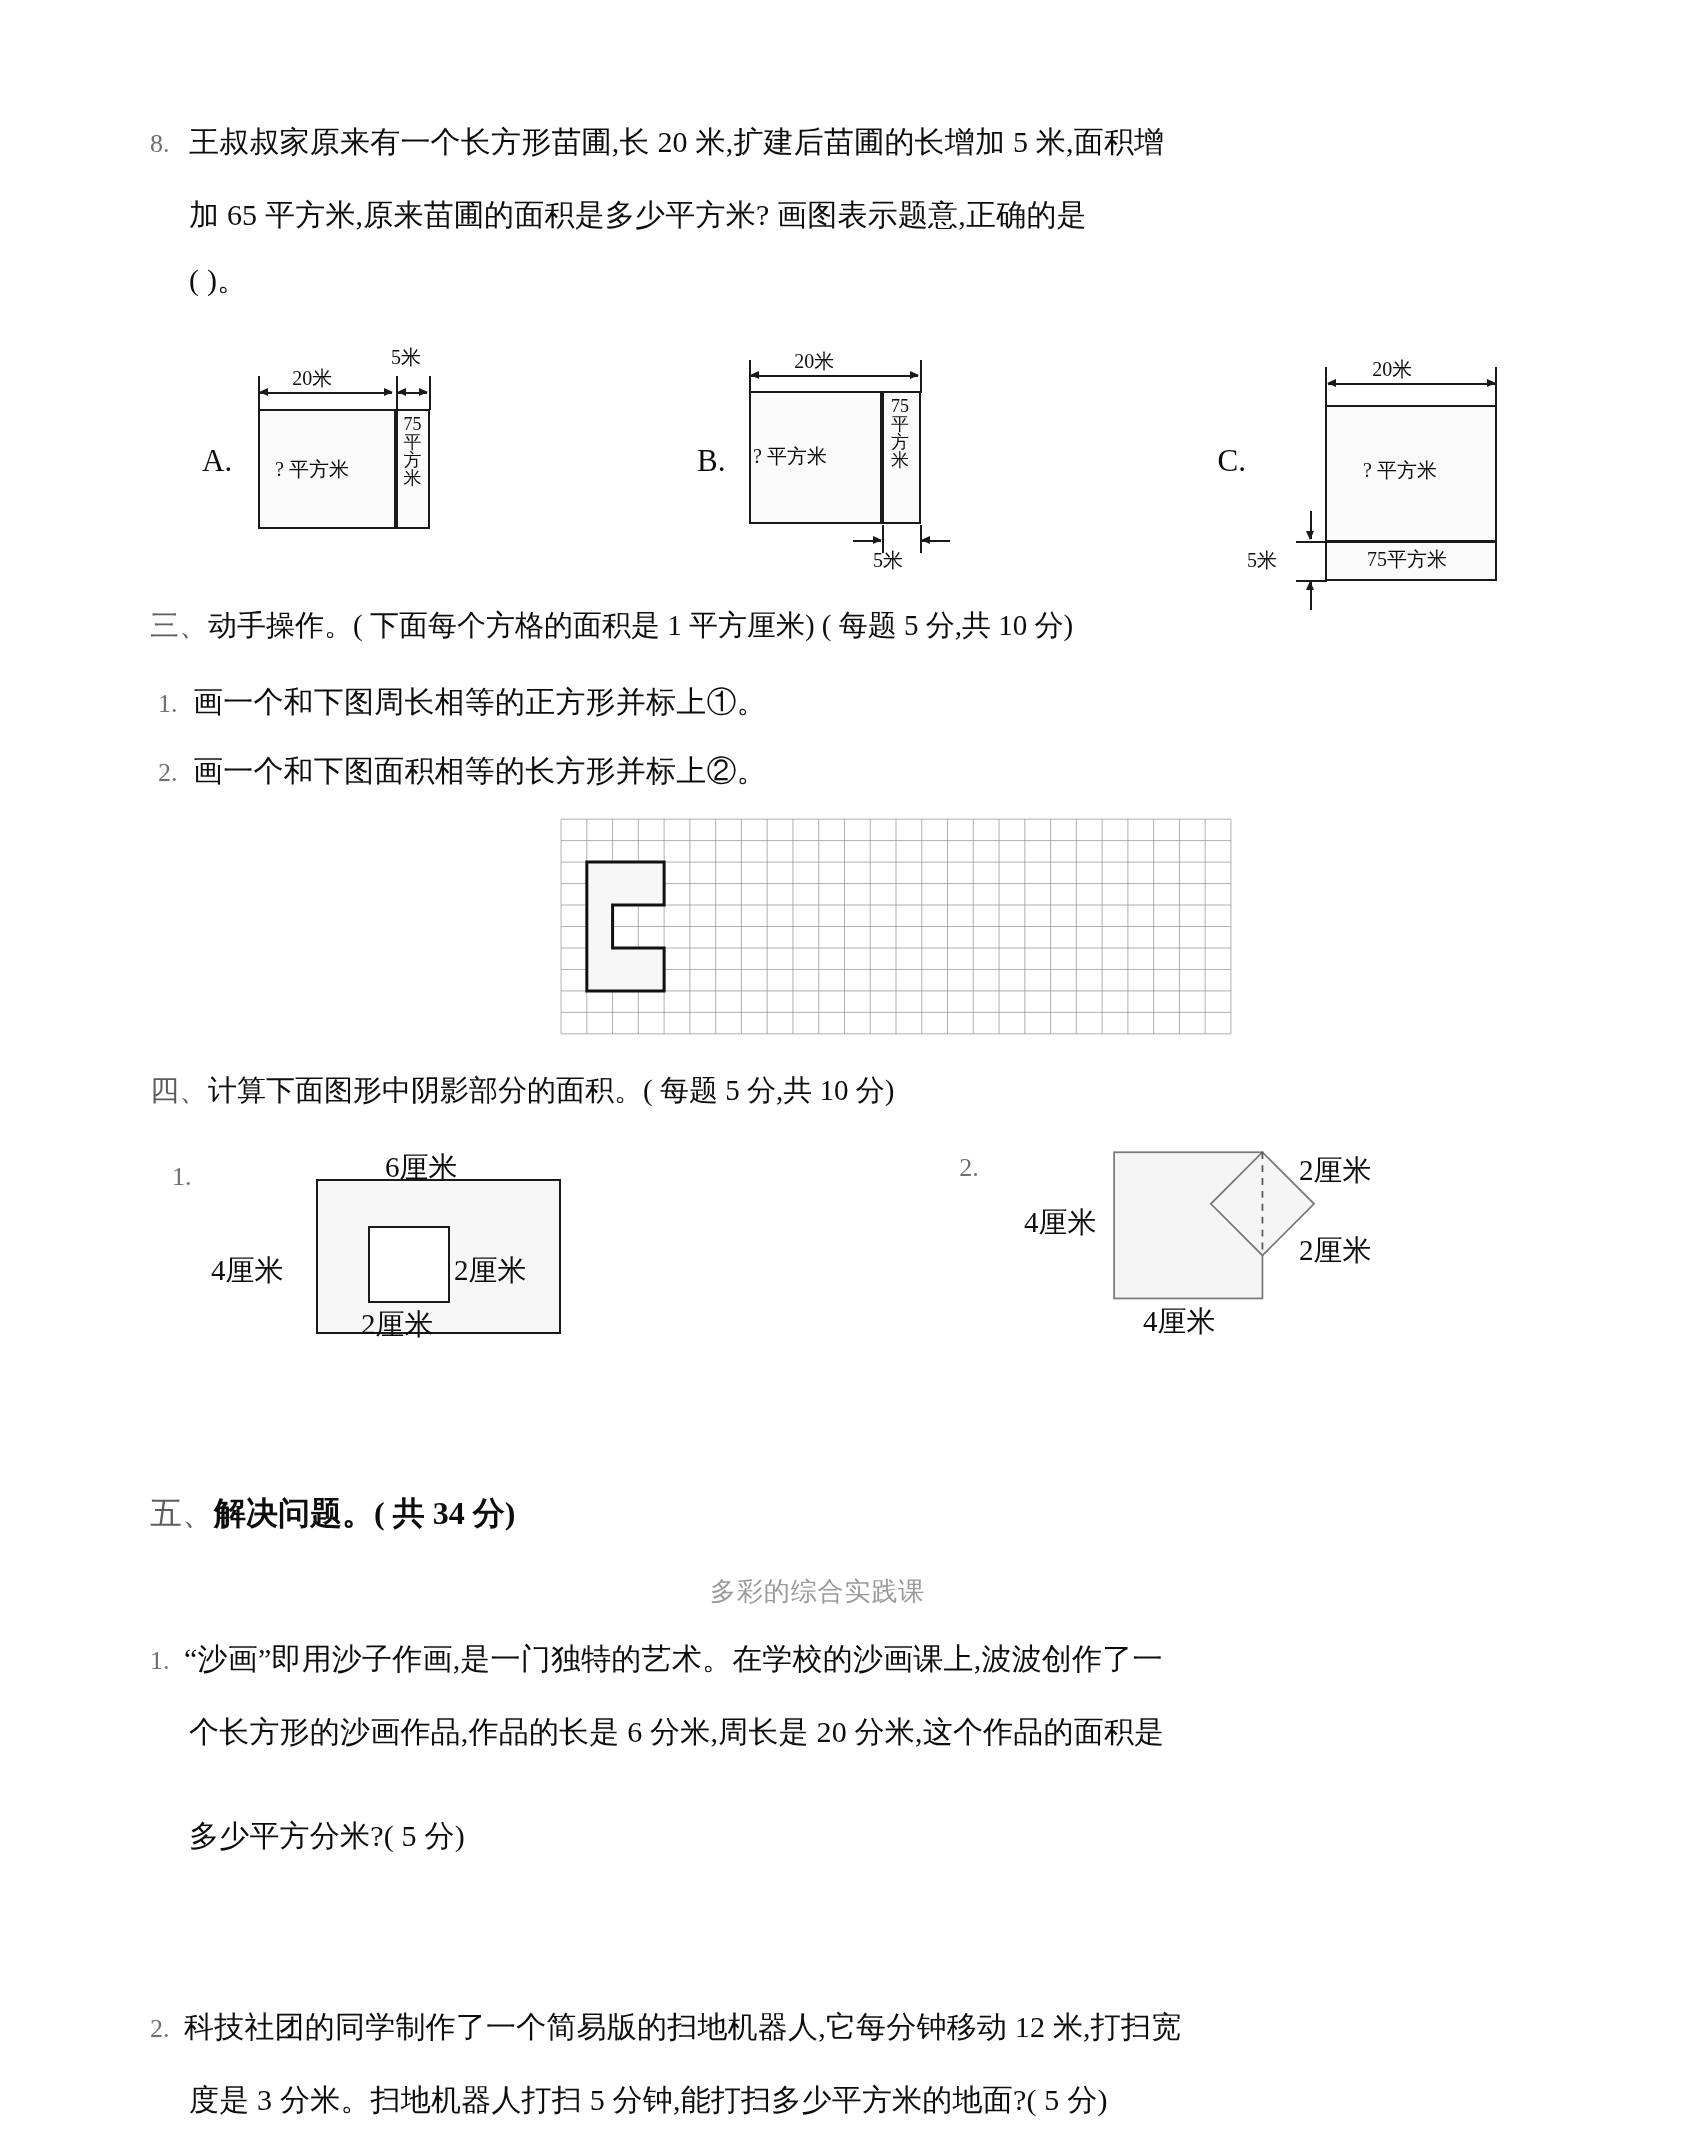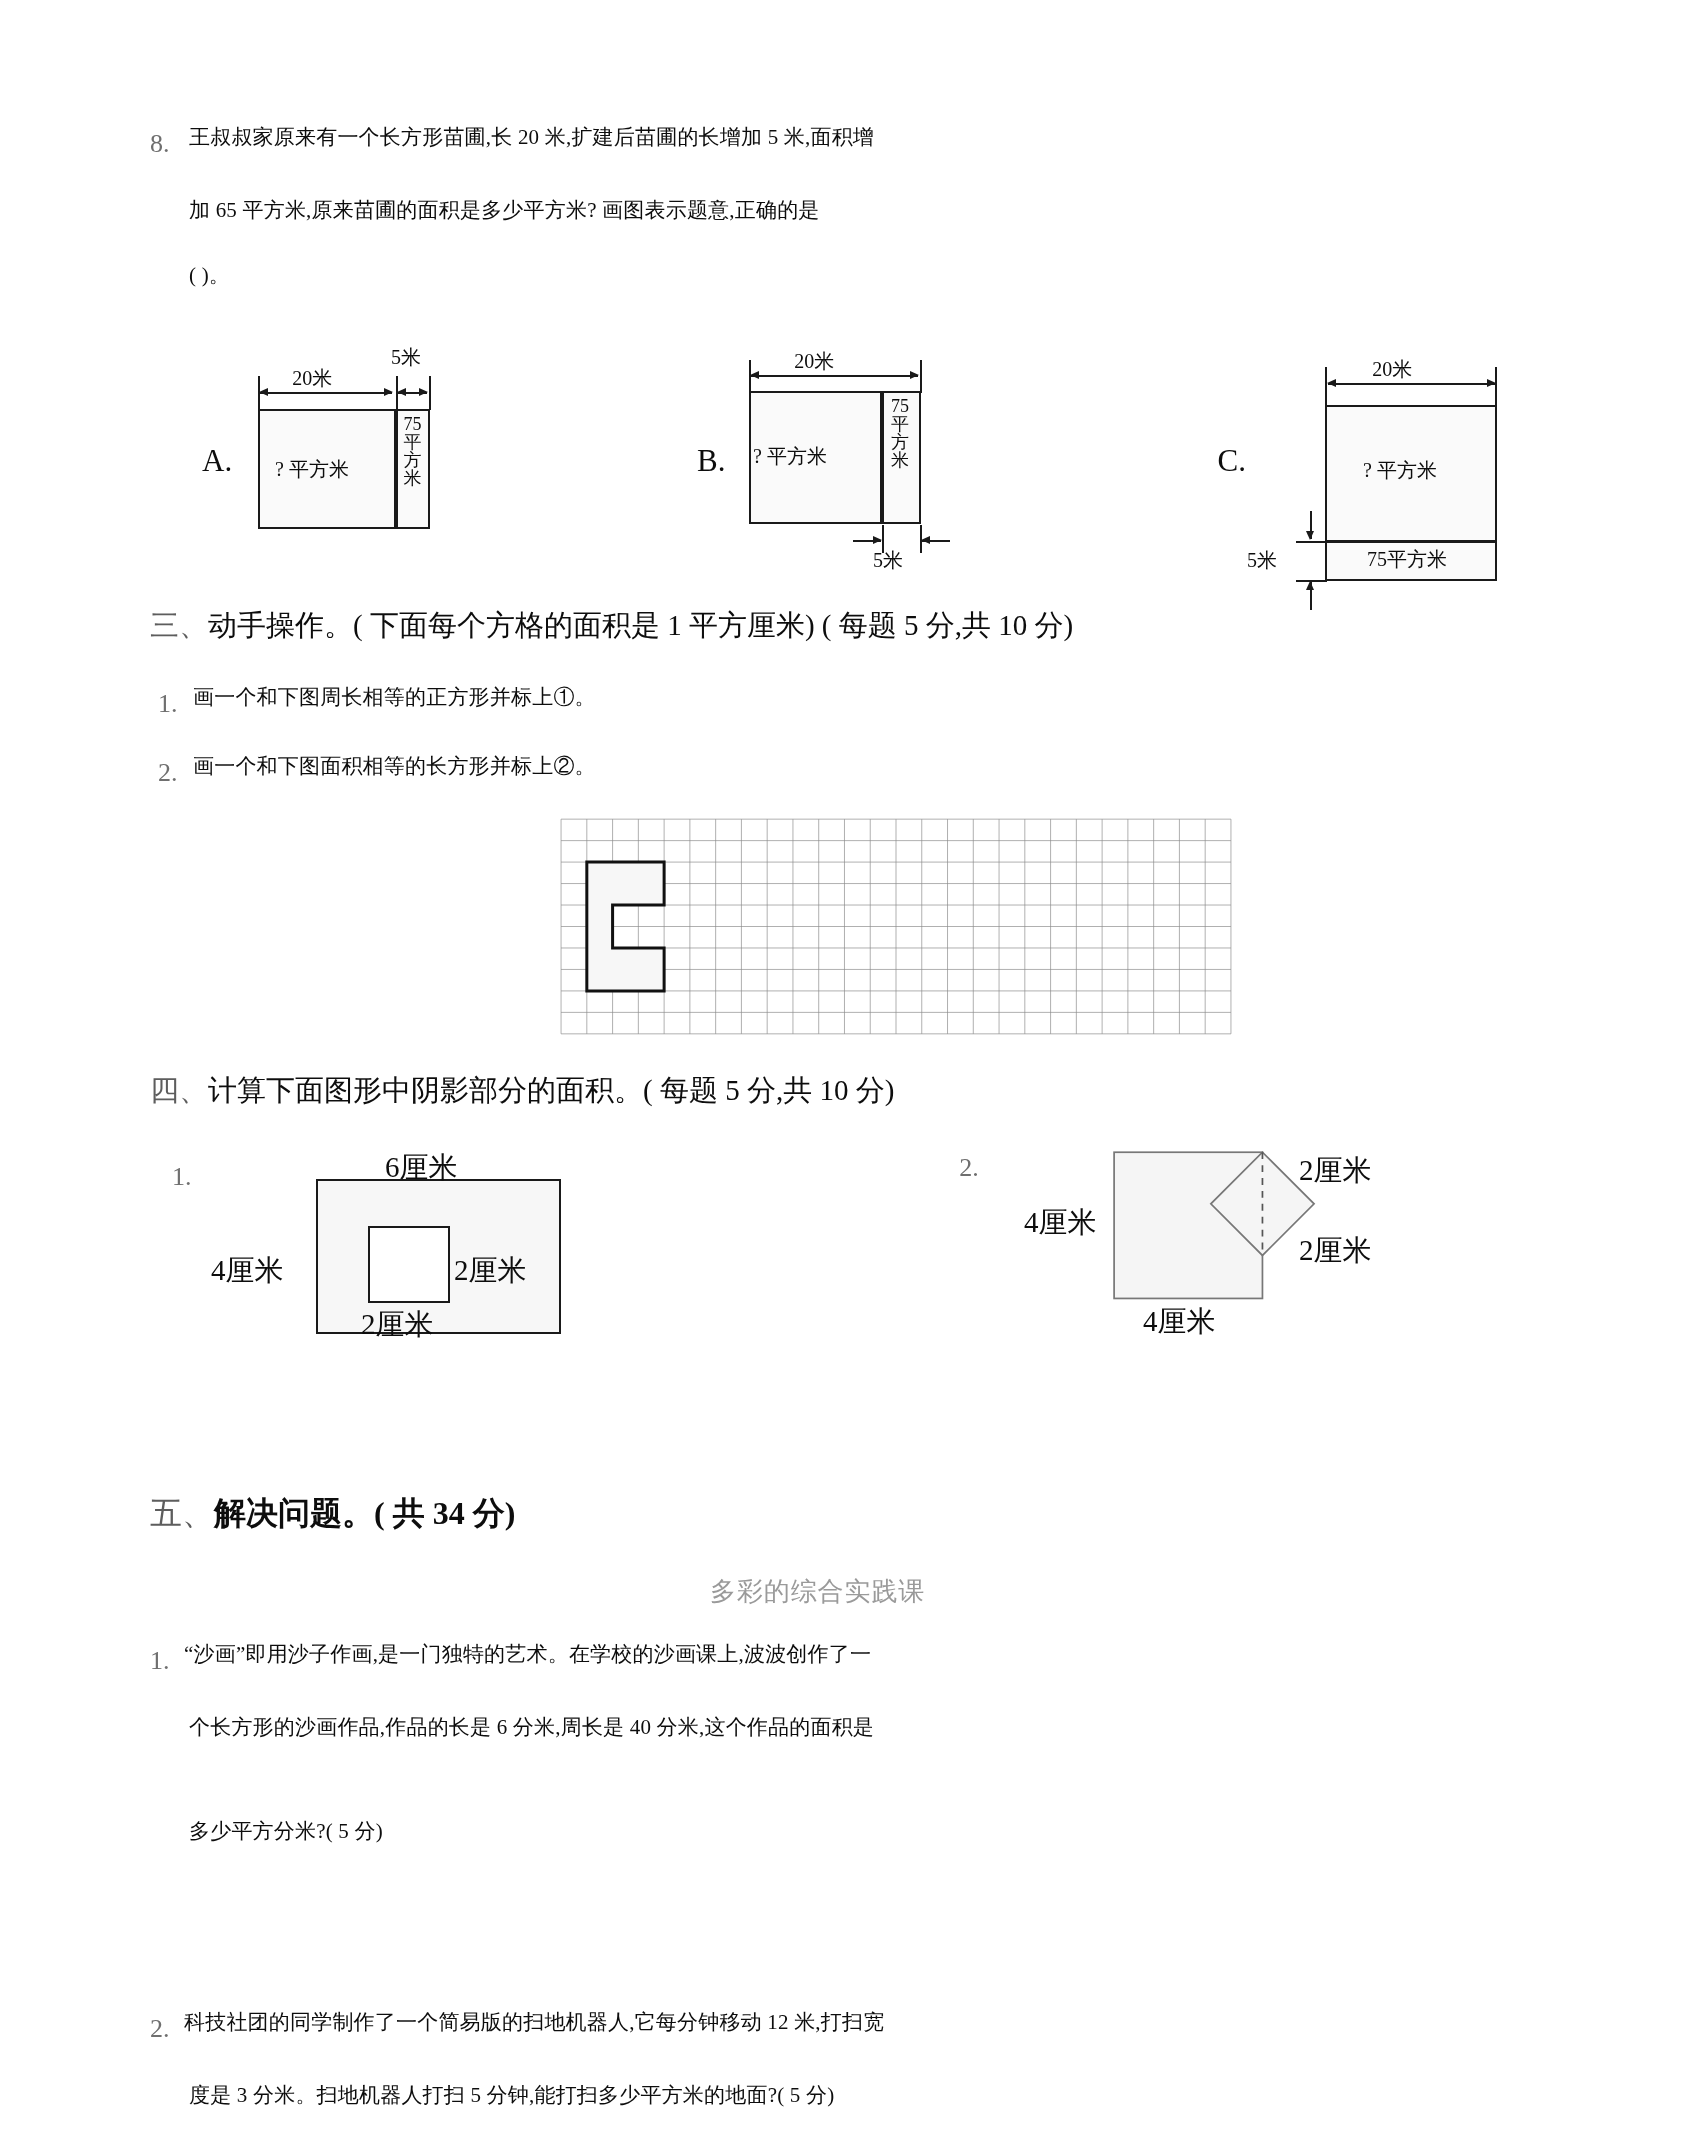--- a/index.html
+++ b/index.html
@@ -9,21 +9,21 @@
     font-family:"Liberation Serif", serif;
     color:#0d0d0d;
     position:relative;
     overflow:hidden;
   }
   .page { position:relative; width:1707px; height:2414px; }
 
   
   .ptext {
     position:absolute;
-    font-size:21px;
+    font-size:30px;
     line-height:1.0;
     letter-spacing:0.2px;
     white-space:nowrap;
   }
   .qnum {
     position:absolute;
     font-size:26px;
     color:#6f6f6f;
     font-family:"Liberation Serif", serif;
   }
@@ -267,21 +267,21 @@
     <div class="fig-lbl" style="left:188px; top:179px;">4厘米</div>
   </div>
 
   <div class="sechead" style="left:150px; top:1492px; font-weight:bold; font-size:32px;">
     <span class="cn" style="font-weight:normal;">五、</span><span>解决问题。( 共 34 分)</span>
   </div>
   <div class="subtitle" style="left:710px; top:1574px;">多彩的综合实践课</div>
 
   <div class="qnum" style="left:150px; top:1646px;">1.</div>
   <div class="ptext" style="left:184px; top:1644px;">“沙画”即用沙子作画,是一门独特的艺术。在学校的沙画课上,波波创作了一</div>
-  <div class="ptext" style="left:189px; top:1717px;">个长方形的沙画作品,作品的长是 6 分米,周长是 40 分米,这个作品的面积是</div>
+  <div class="ptext" style="left:189px; top:1717px;">个长方形的沙画作品,作品的长是 6 分米,周长是 20 分米,这个作品的面积是</div>
   <div class="ptext" style="left:189px; top:1788px;margin-top:33px;">多少平方分米?( 5 分)</div>
 
   <div class="qnum" style="left:150px; top:2014px;">2.</div>
   <div class="ptext" style="left:184px; top:2012px;">科技社团的同学制作了一个简易版的扫地机器人,它每分钟移动 12 米,打扫宽</div>
   <div class="ptext" style="left:189px; top:2085px;">度是 3 分米。扫地机器人打扫 5 分钟,能打扫多少平方米的地面?( 5 分)</div>
 
 </div>
 
 
 </body></html>

